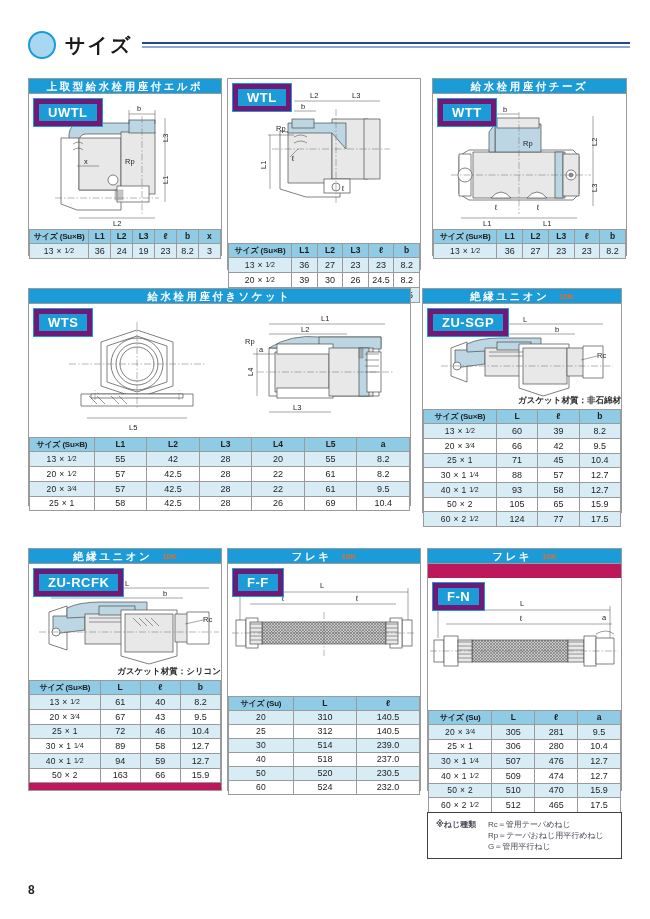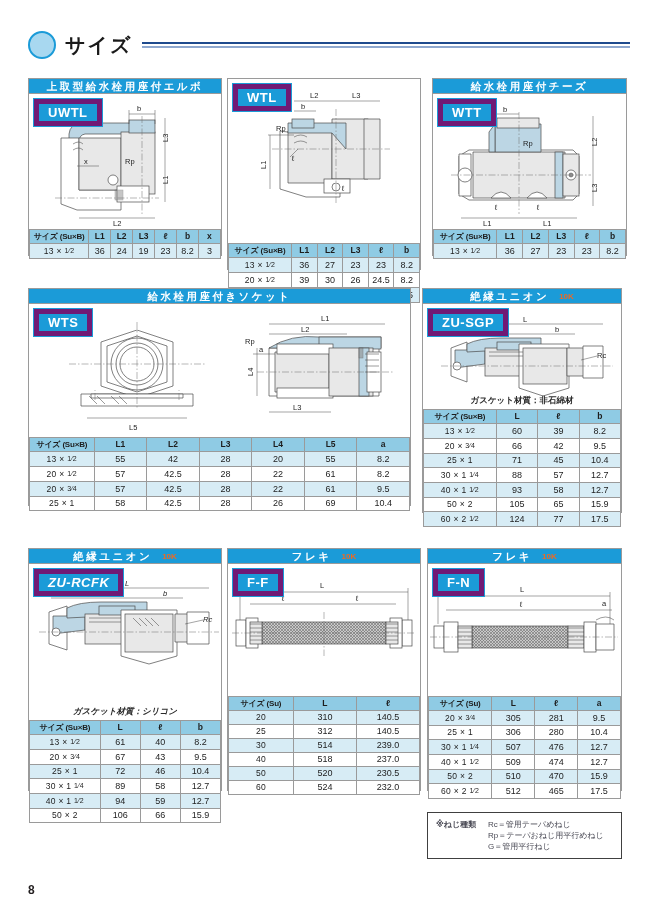--- a/index.html
+++ b/index.html
@@ -69,21 +69,21 @@
     position:absolute;left:5px;top:5px;
     background:#1b9bd8;color:#fff;
     font-size:13px;font-weight:bold;letter-spacing:.5px;
     padding:1px 9px;
     border:5px solid #701a75;
     outline:1px solid #1b9bd8;
     z-index:4;
   }
   .gasket-note{
     position:absolute;left:0;right:0;bottom:2px;
-    text-align:center;font-size:8.5px;font-weight:bold;color:#2a2a2a;
+    text-align:right;font-size:8.5px;font-weight:bold;color:#2a2a2a;
   }
 
   
   table.spec{
     width:100%;border-collapse:collapse;table-layout:fixed;
     font-size:9px;
   }
   table.spec th, table.spec td{
     border:1px solid #9a9a9a;
     text-align:center;
@@ -578,21 +578,21 @@
         <td>17.5</td>
       </tr>
     </tbody>
   </table>
 </div>
 
 <div class="card" id="c-zurcfk" style="left:28px; top:548px; width:194px; height:243px;">
   <div class="card-title">
     <span>絶縁ユニオン</span><span class="badge10k">10K</span>
   </div>
-  <div class="card-fig" style="height:156px;font-style:italic;">
+  <div class="card-fig" style="height:116px;">
     <div class="code-tag">ZU-RCFK</div>
     <svg class="dwg" width="192" height="125" viewBox="0 0 192 125">
       <path class="fill-white" d="M20 48 L20 80 L38 86 L38 42 Z"></path>
       <path class="fill-blue" d="M24 52 L24 70 L56 66 L56 52 Z"></path>
       <path class="fill-blue" d="M38 44 Q50 38 72 38 L118 38 L118 50 L38 54 Z"></path>
       <rect class="fill-grey" x="56" y="50" width="56" height="30"></rect>
       <rect class="fill-blue" x="70" y="42" width="36" height="9"></rect>
       <path class="fill-white" d="M92 46 L148 46 L148 92 L120 100 L92 92 Z"></path>
       <rect class="fill-grey" x="96" y="50" width="48" height="38"></rect>
       <path class="fill-grey" d="M146 50 L172 50 L172 78 L146 78 Z"></path>
@@ -653,21 +653,21 @@
         <td>12.7</td>
       </tr>
       <tr>
         <td class="sz">40 × 1 <span class="frac">1⁄2</span></td>
         <td>94</td>
         <td>59</td>
         <td>12.7</td>
       </tr>
       <tr>
         <td class="sz">50 × 2</td>
-        <td>106</td>
+        <td>163</td>
         <td>66</td>
         <td>15.9</td>
       </tr>
     </tbody>
   </table>
 </div>
 
 <div class="card" id="c-ff" style="left:227px; top:548px; width:194px; height:243px;">
   <div class="card-title">
     <span>フレキ</span><span class="badge10k">10K</span>
@@ -751,21 +751,21 @@
         <td>232.0</td>
       </tr>
     </tbody>
   </table>
 </div>
 
 <div class="card" id="c-fn" style="left:427px; top:548px; width:195px; height:243px;">
   <div class="card-title">
     <span>フレキ</span><span class="badge10k">10K</span>
   </div>
-  <div class="card-fig" style="height:132px;">
+  <div class="card-fig" style="height:132px;margin-top:14px;">
     <div class="code-tag">F-N</div>
     <svg class="dwg" width="193" height="132" viewBox="0 0 193 132">
       <defs>
         <pattern id="braidFN" width="3" height="3" patternUnits="userSpaceOnUse">
           <rect width="3" height="3" fill="#c9c9c9"></rect>
           <path d="M0 0 l3 3 M3 0 l-3 3" stroke="#6f6f6f" stroke-width=".6"></path>
         </pattern>
       </defs>
       <rect x="44" y="62" width="96" height="22" fill="url(#braidFN)" stroke="#4a4a4a" stroke-width=".7"></rect>
 

